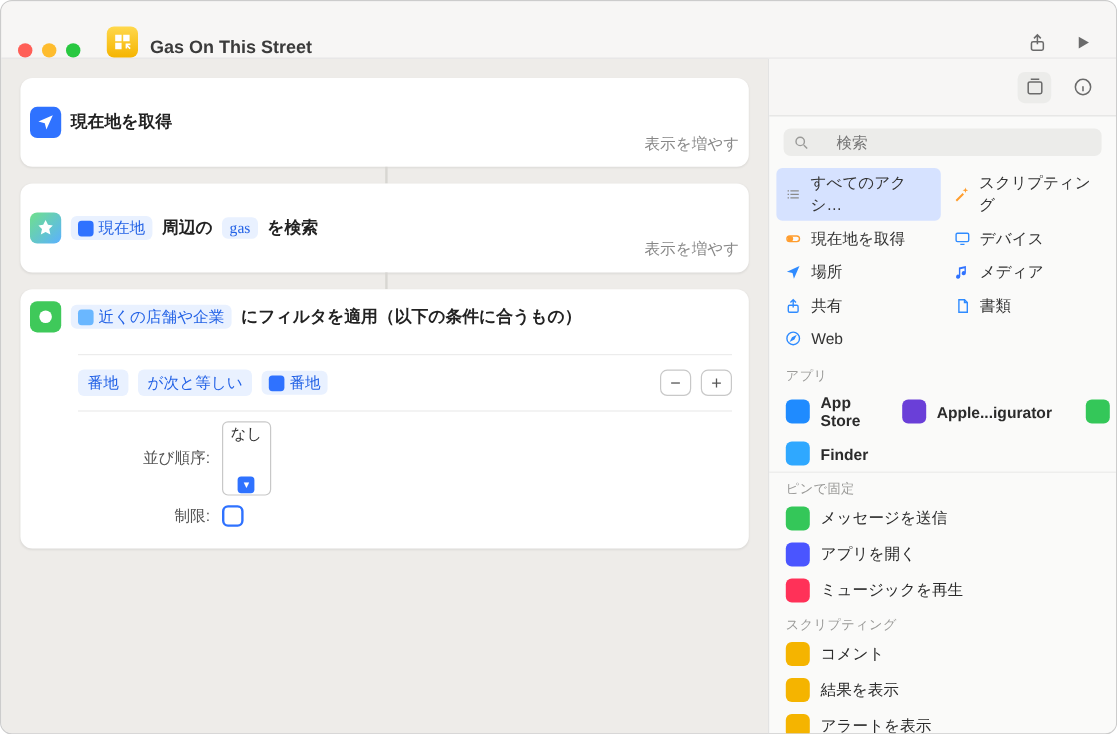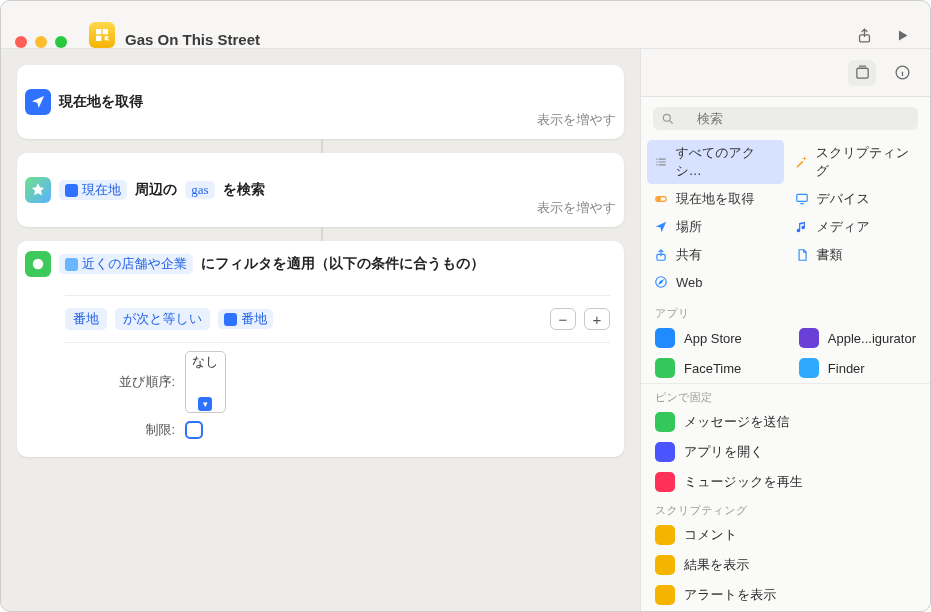--- a/index.html
+++ b/index.html
@@ -352,21 +352,21 @@
                 <circle cx="12" cy="12" r="9"></circle>
                 <path d="M15 9l-2 4-4 2 2-4z" fill="currentColor"></path>
               </svg>
             </span>
             <span>Web</span>
           </div>
         </div>
 
       <div class="scrolly">
         <div class="section-label">アプリ</div>
-        <div class="applist" id="apps" style="display:grid;grid-template-columns:1fr 1fr;">
+        <div class="applist" id="apps" style="display:grid;grid-template-columns:1fr 1fr 1fr;font-weight:bold;">
             <div class="listitem">
               <span class="li-icon" style="background:#1f8bff"></span>
               <span>App Store</span>
             </div>
             <div class="listitem">
               <span class="li-icon" style="background:#6a3fd8"></span>
               <span>Apple...igurator</span>
             </div>
             <div class="listitem">
               <span class="li-icon" style="background:#34c759"></span>

